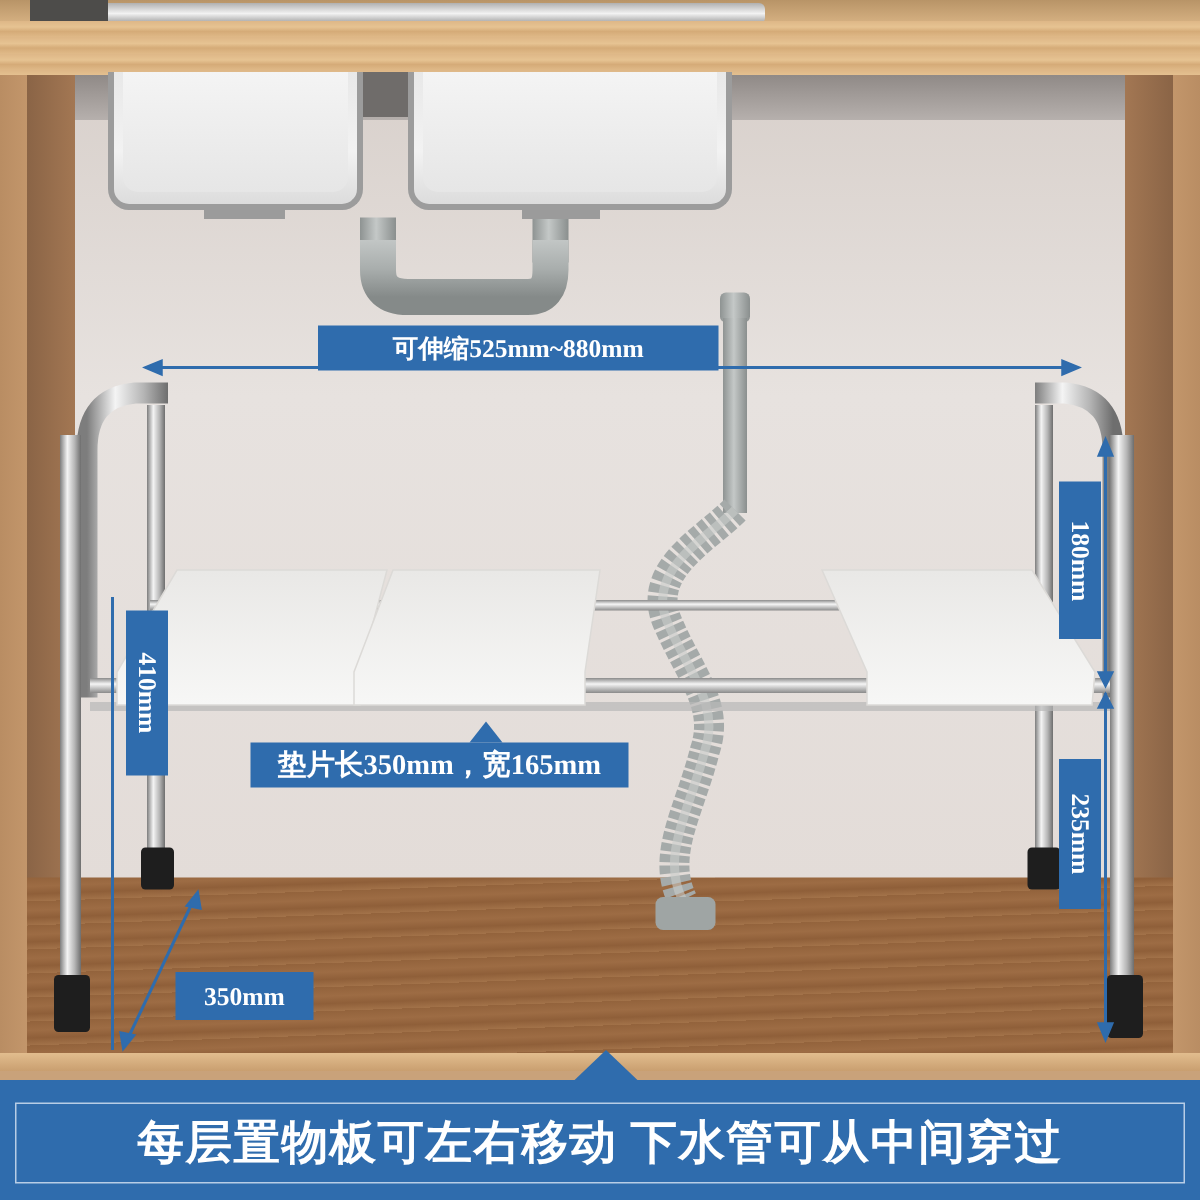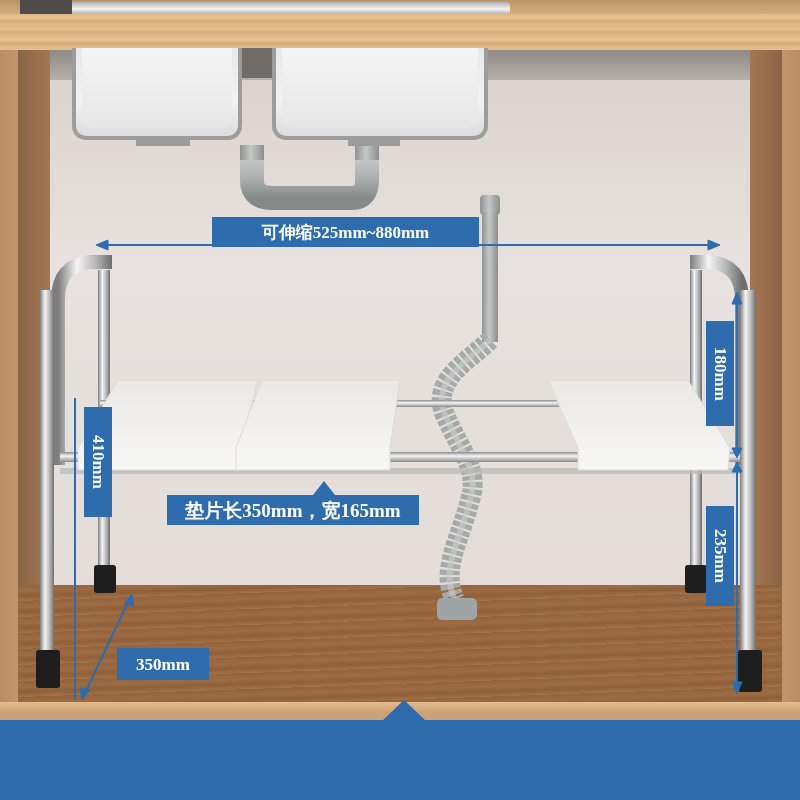--- a/index.html
+++ b/index.html
@@ -182,13 +182,14 @@
   <div class="label label-width">可伸缩525mm~880mm</div>
   <div class="pad-notch"></div>
   <div class="label label-pad">垫片长350mm，宽165mm</div>
   <div class="label label-depth">350mm</div>
   <div class="label label-vert label-410">410mm</div>
   <div class="label label-vert label-180">180mm</div>
   <div class="label label-vert label-235">235mm</div>
 
   <div class="banner-notch"></div>
   <div class="banner"></div>
+  <div class="banner-text">每层置物板可左右移动 下水管可从中间穿过</div>
 </div>
 
 </body></html>

